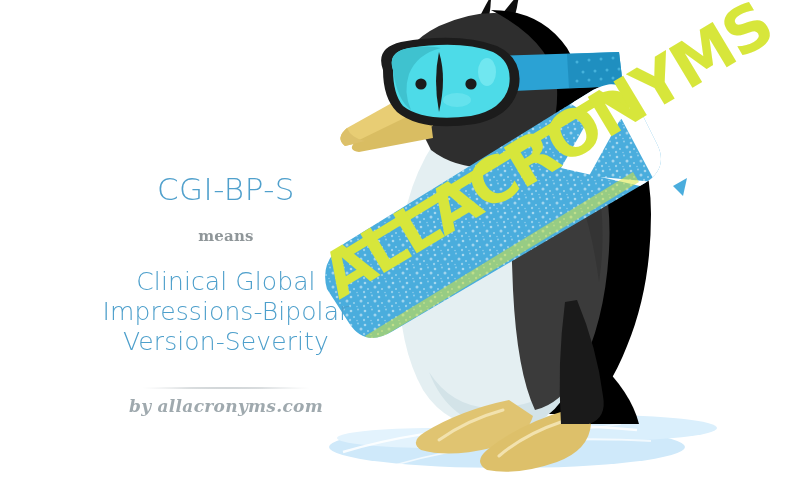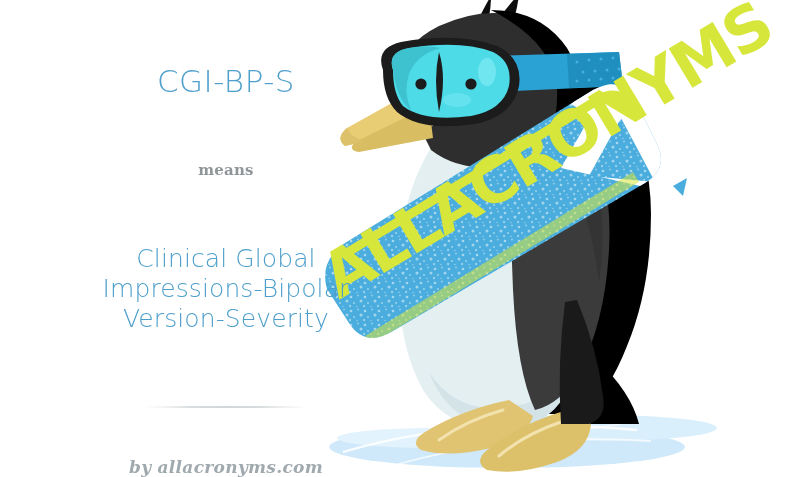--- a/index.html
+++ b/index.html
@@ -22,22 +22,22 @@
   
   #text-panel {
     position: absolute;
     left: 0;
     top: 0;
     width: 452px;
     height: 477px;
     display: flex;
     flex-direction: column;
     align-items: center;
-    justify-content: space-between;
-    padding-top: 66px;
+    justify-content: center;
+    padding-top: 112px;
     box-sizing: border-box;
     z-index: 5;
   }
 
   #acronym {
     font-family: "DejaVu Sans", sans-serif;
     font-weight: 300;
     font-size: 31px;
     letter-spacing: 0.5px;
     color: #50a0cc;

